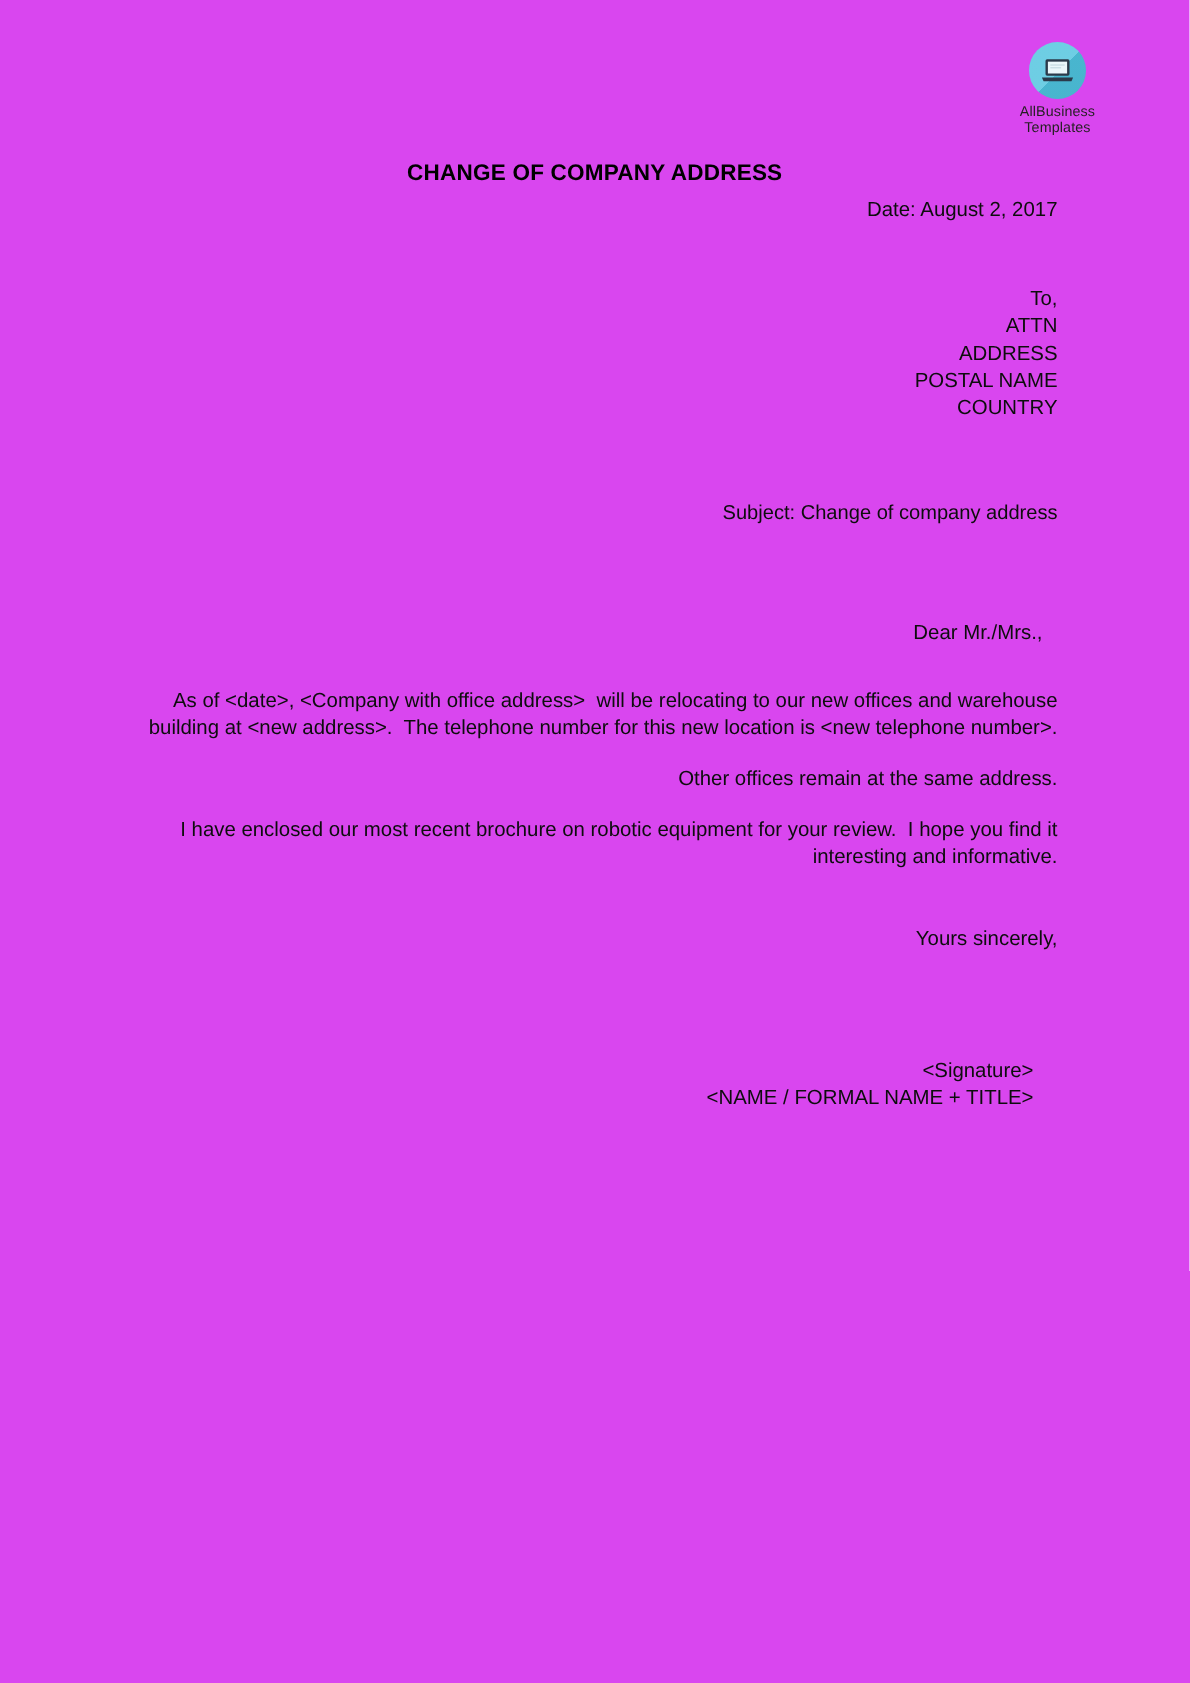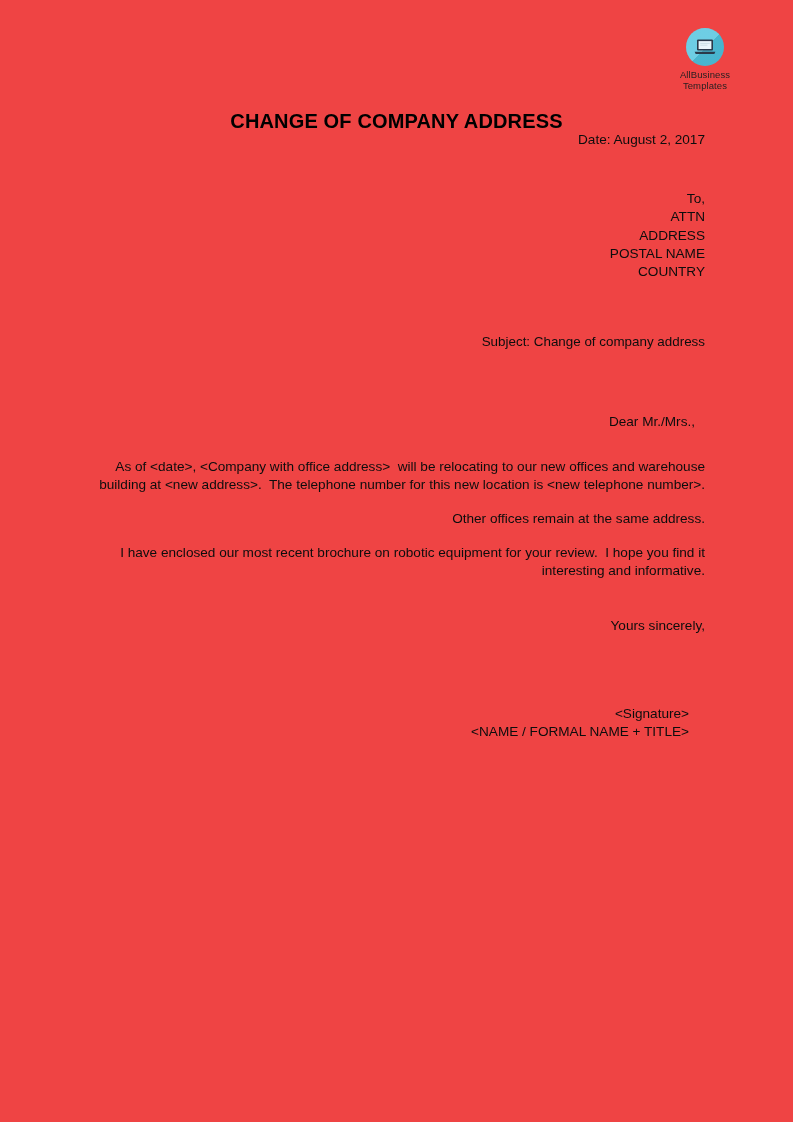--- a/index.html
+++ b/index.html
@@ -10,21 +10,21 @@
   }
   body {
     font-family: "Liberation Sans", sans-serif;
     color: #000000;
     -webkit-font-smoothing: antialiased;
   }
   #page {
     position: relative;
     width: 793px;
     height: 1122px;
-    background: #ef4444;
+    background: #d946ef;
     overflow: hidden;
     box-sizing: border-box;
   }
 
   
   #logo-block {
     position: absolute;
     top: 28px;
     right: 45px;
     width: 86px;
@@ -64,21 +64,21 @@
     white-space: nowrap;
   }
 
   
   #doc-title {
     position: absolute;
     top: 97px;
     left: 0;
     width: 793px;
     text-align: center;
-    font-size: 20px;
+    font-size: 15px;
     font-weight: bold;
     letter-spacing: 0.15px;
     color: #000000;
   }
 
   
   #body-area {
     position: absolute;
     left: 93px;
     top: 131px;

